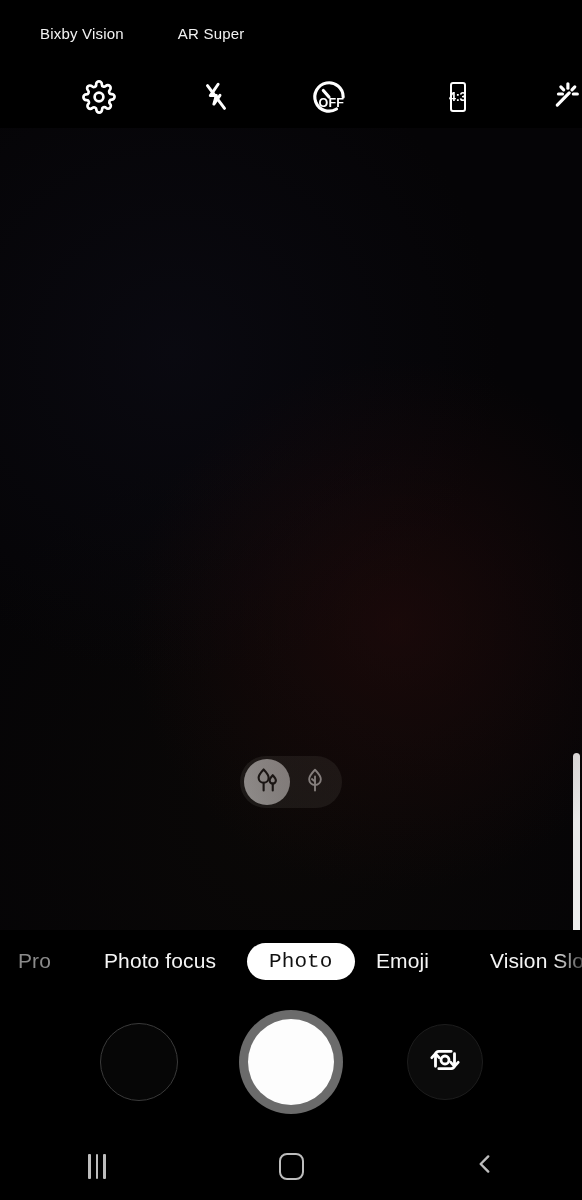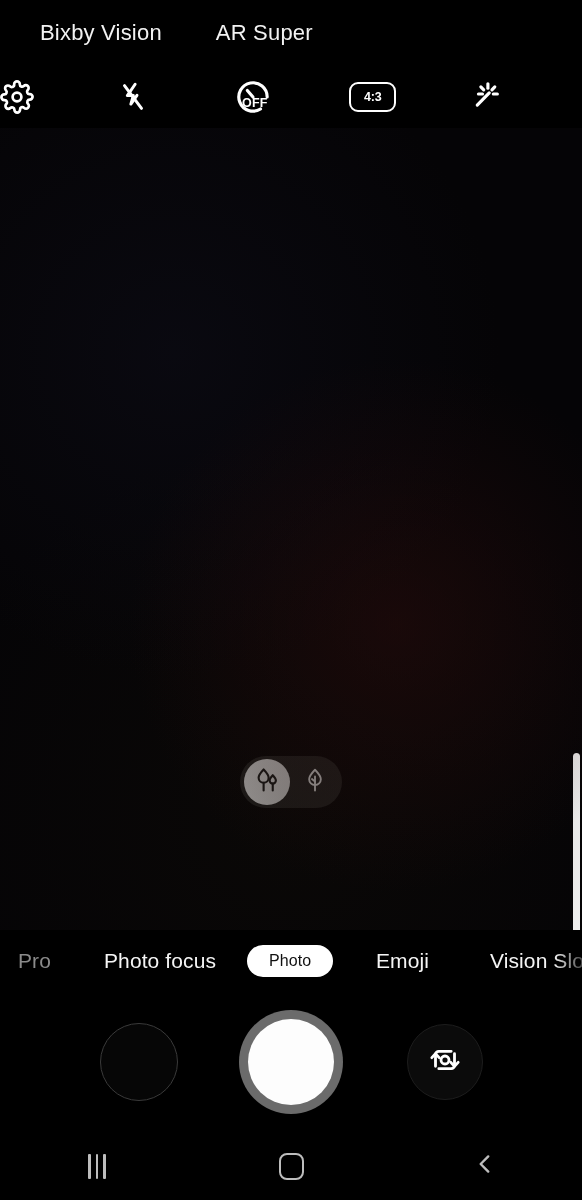--- a/index.html
+++ b/index.html
@@ -30,62 +30,62 @@
   
   .shortcut-row {
     height: 66px;
     display: flex;
     align-items: center;
     padding-left: 40px;
     gap: 54px;
     flex: 0 0 auto;
   }
   .shortcut-item {
-    font-size: 22px;
+    font-size: 15px;
     letter-spacing: .2px;
     color: #f2f2f2;
     white-space: nowrap;
   }
 
   
   .toolbar {
     height: 62px;
     display: flex;
     align-items: center;
     flex: 0 0 auto;
   }
   .toolbar-btn {
     flex: 1 1 0;
     display: flex;
     align-items: center;
-    justify-content: flex-start;
+    justify-content: flex-end;
     height: 62px;
   }
   .icon { display: block; }
 
   
   .timer-wrap { position: relative; width: 40px; height: 40px; }
   .timer-off-label {
     position: absolute;
     left: 50%;
     top: 20px;
     transform: translateX(-42%);
     font-size: 12.5px;
     font-weight: bold;
     letter-spacing: .2px;
     line-height: 1;
     color: #fff;
   }
 
   
   .ratio-box {
-    width: 47px;
+    width: 16px;
     height: 30px;
     border: 2.2px solid #fff;
-    border-radius: 9px;
+    border-radius: 3px;
     display: flex;
     align-items: center;
     justify-content: center;
   }
   .ratio-text {
     font-size: 12.5px;
     font-weight: bold;
     line-height: 1;
     letter-spacing: -.2px;
   }
@@ -159,21 +159,22 @@
     white-space: nowrap;
     color: #f5f5f5;
     letter-spacing: .1px;
   }
   .mode-item.dim { color: #8a8a8a; margin-left: 8px; }
   .mode-item.selected {
     background: #ffffff;
     color: #111;
     padding: 7px 22px;
     border-radius: 22px;
-    font-size: 16px;
+    font-size: 21px;
+    font-family: Liberation Mono, monospace;
   }
   .mode-item.clipped {
     -webkit-mask-image: linear-gradient(to right, #000 68%, rgba(0,0,0,.25) 100%);
             mask-image: linear-gradient(to right, #000 68%, rgba(0,0,0,.25) 100%);
   }
 
   
   .capture-row {
     height: 140px;
     flex: 0 0 auto;

